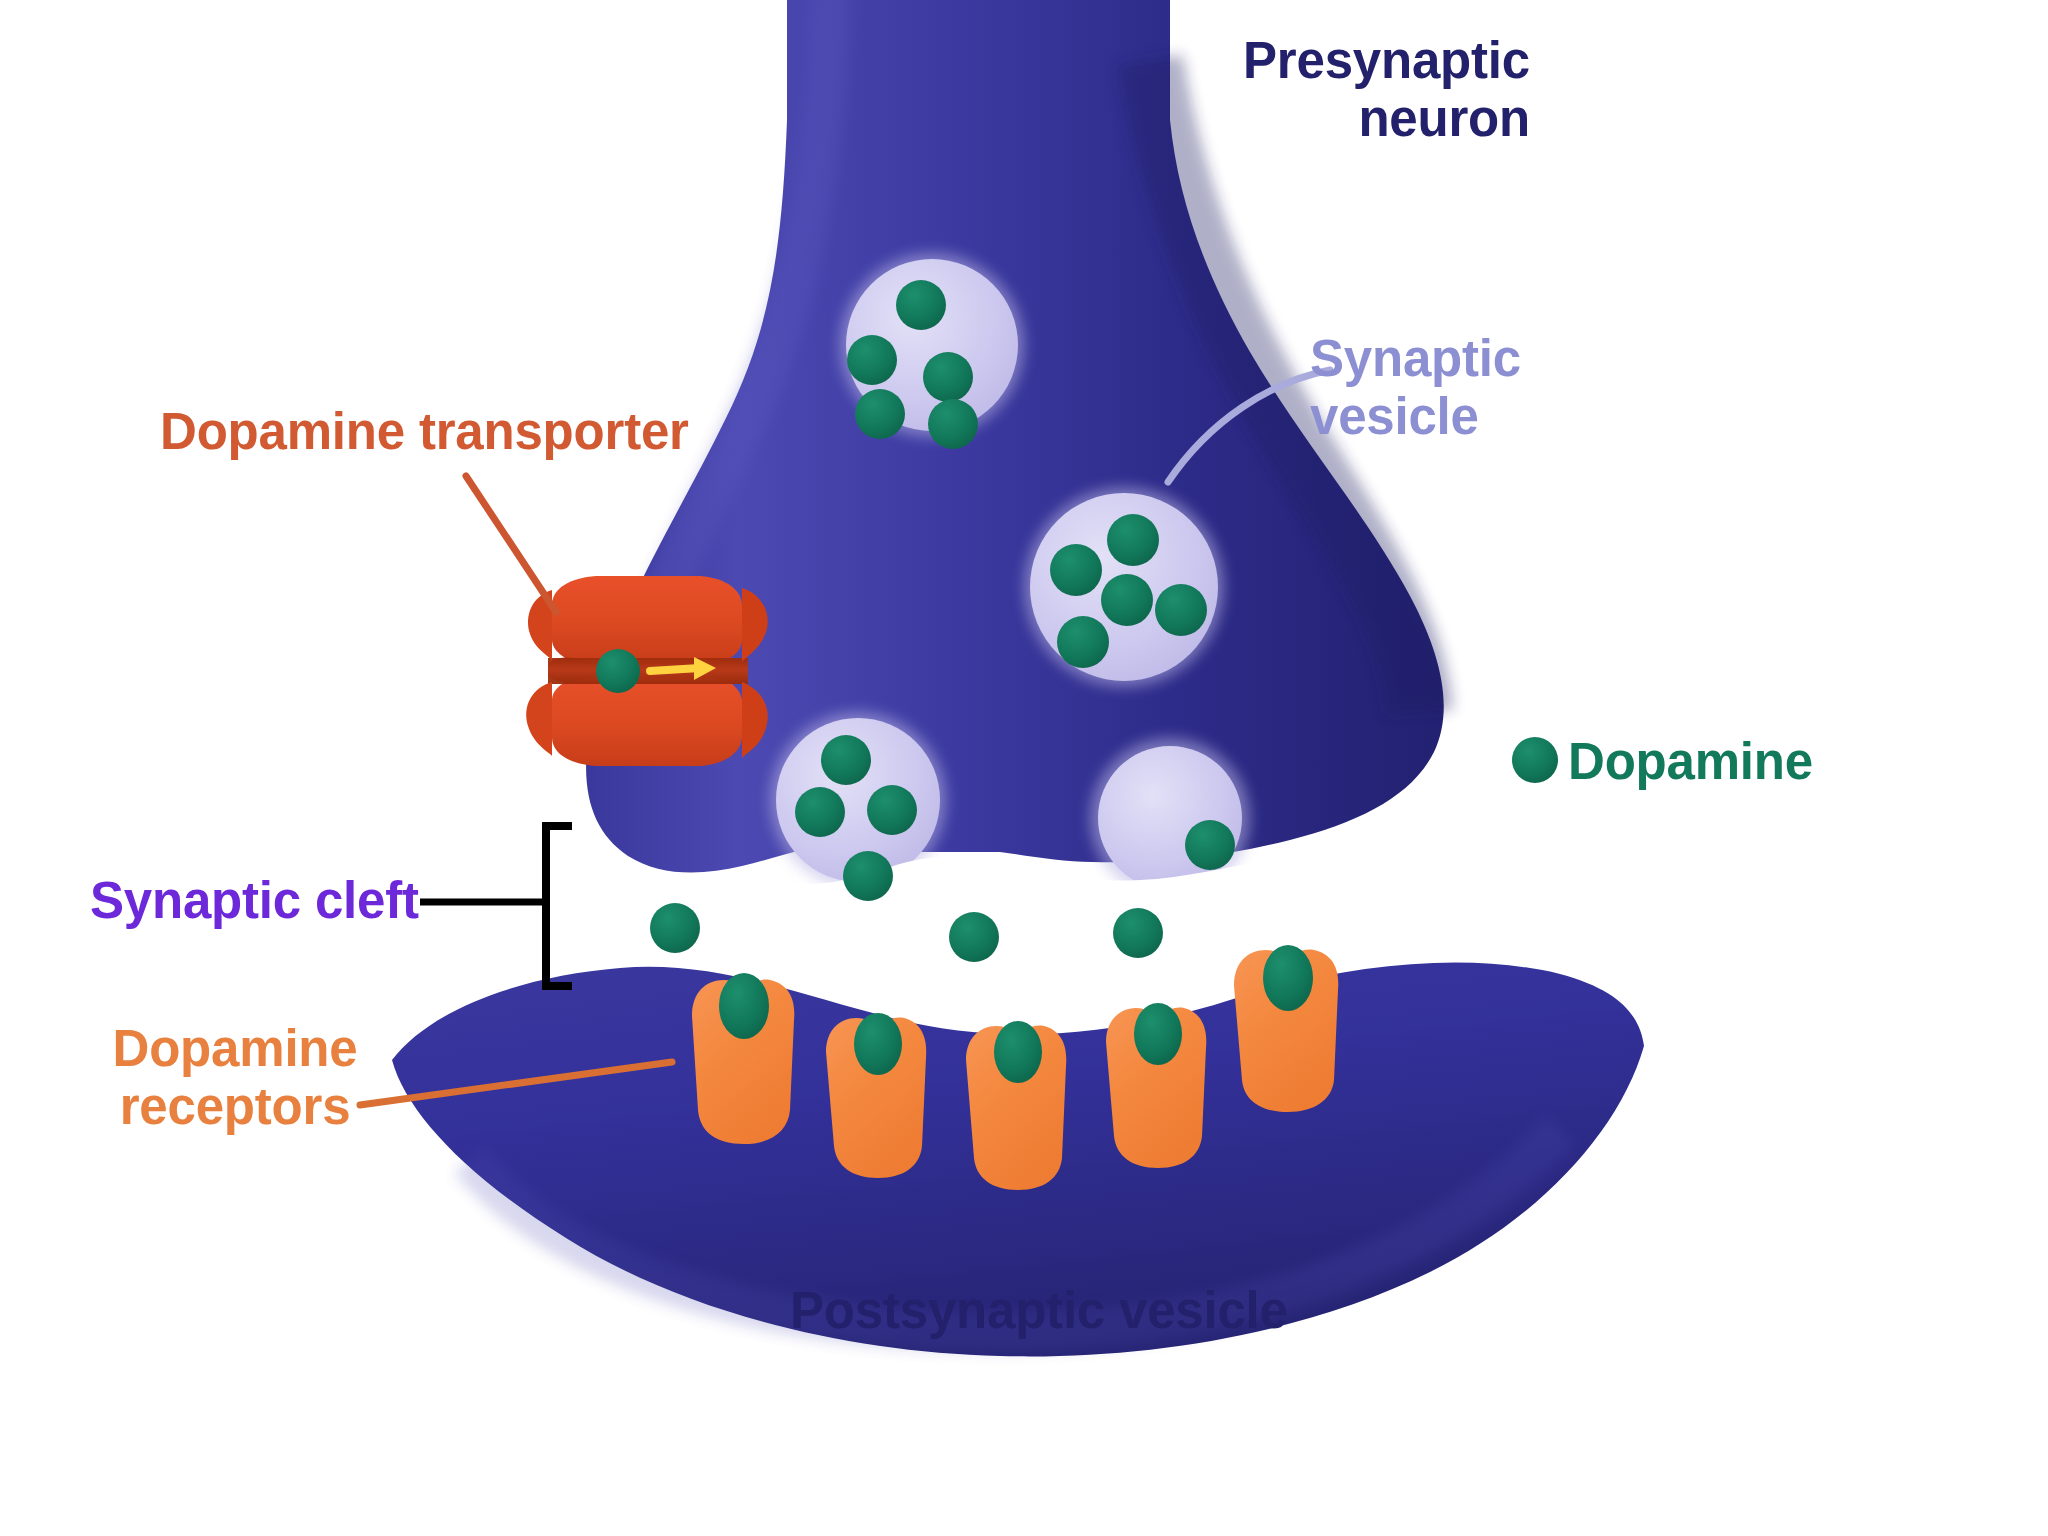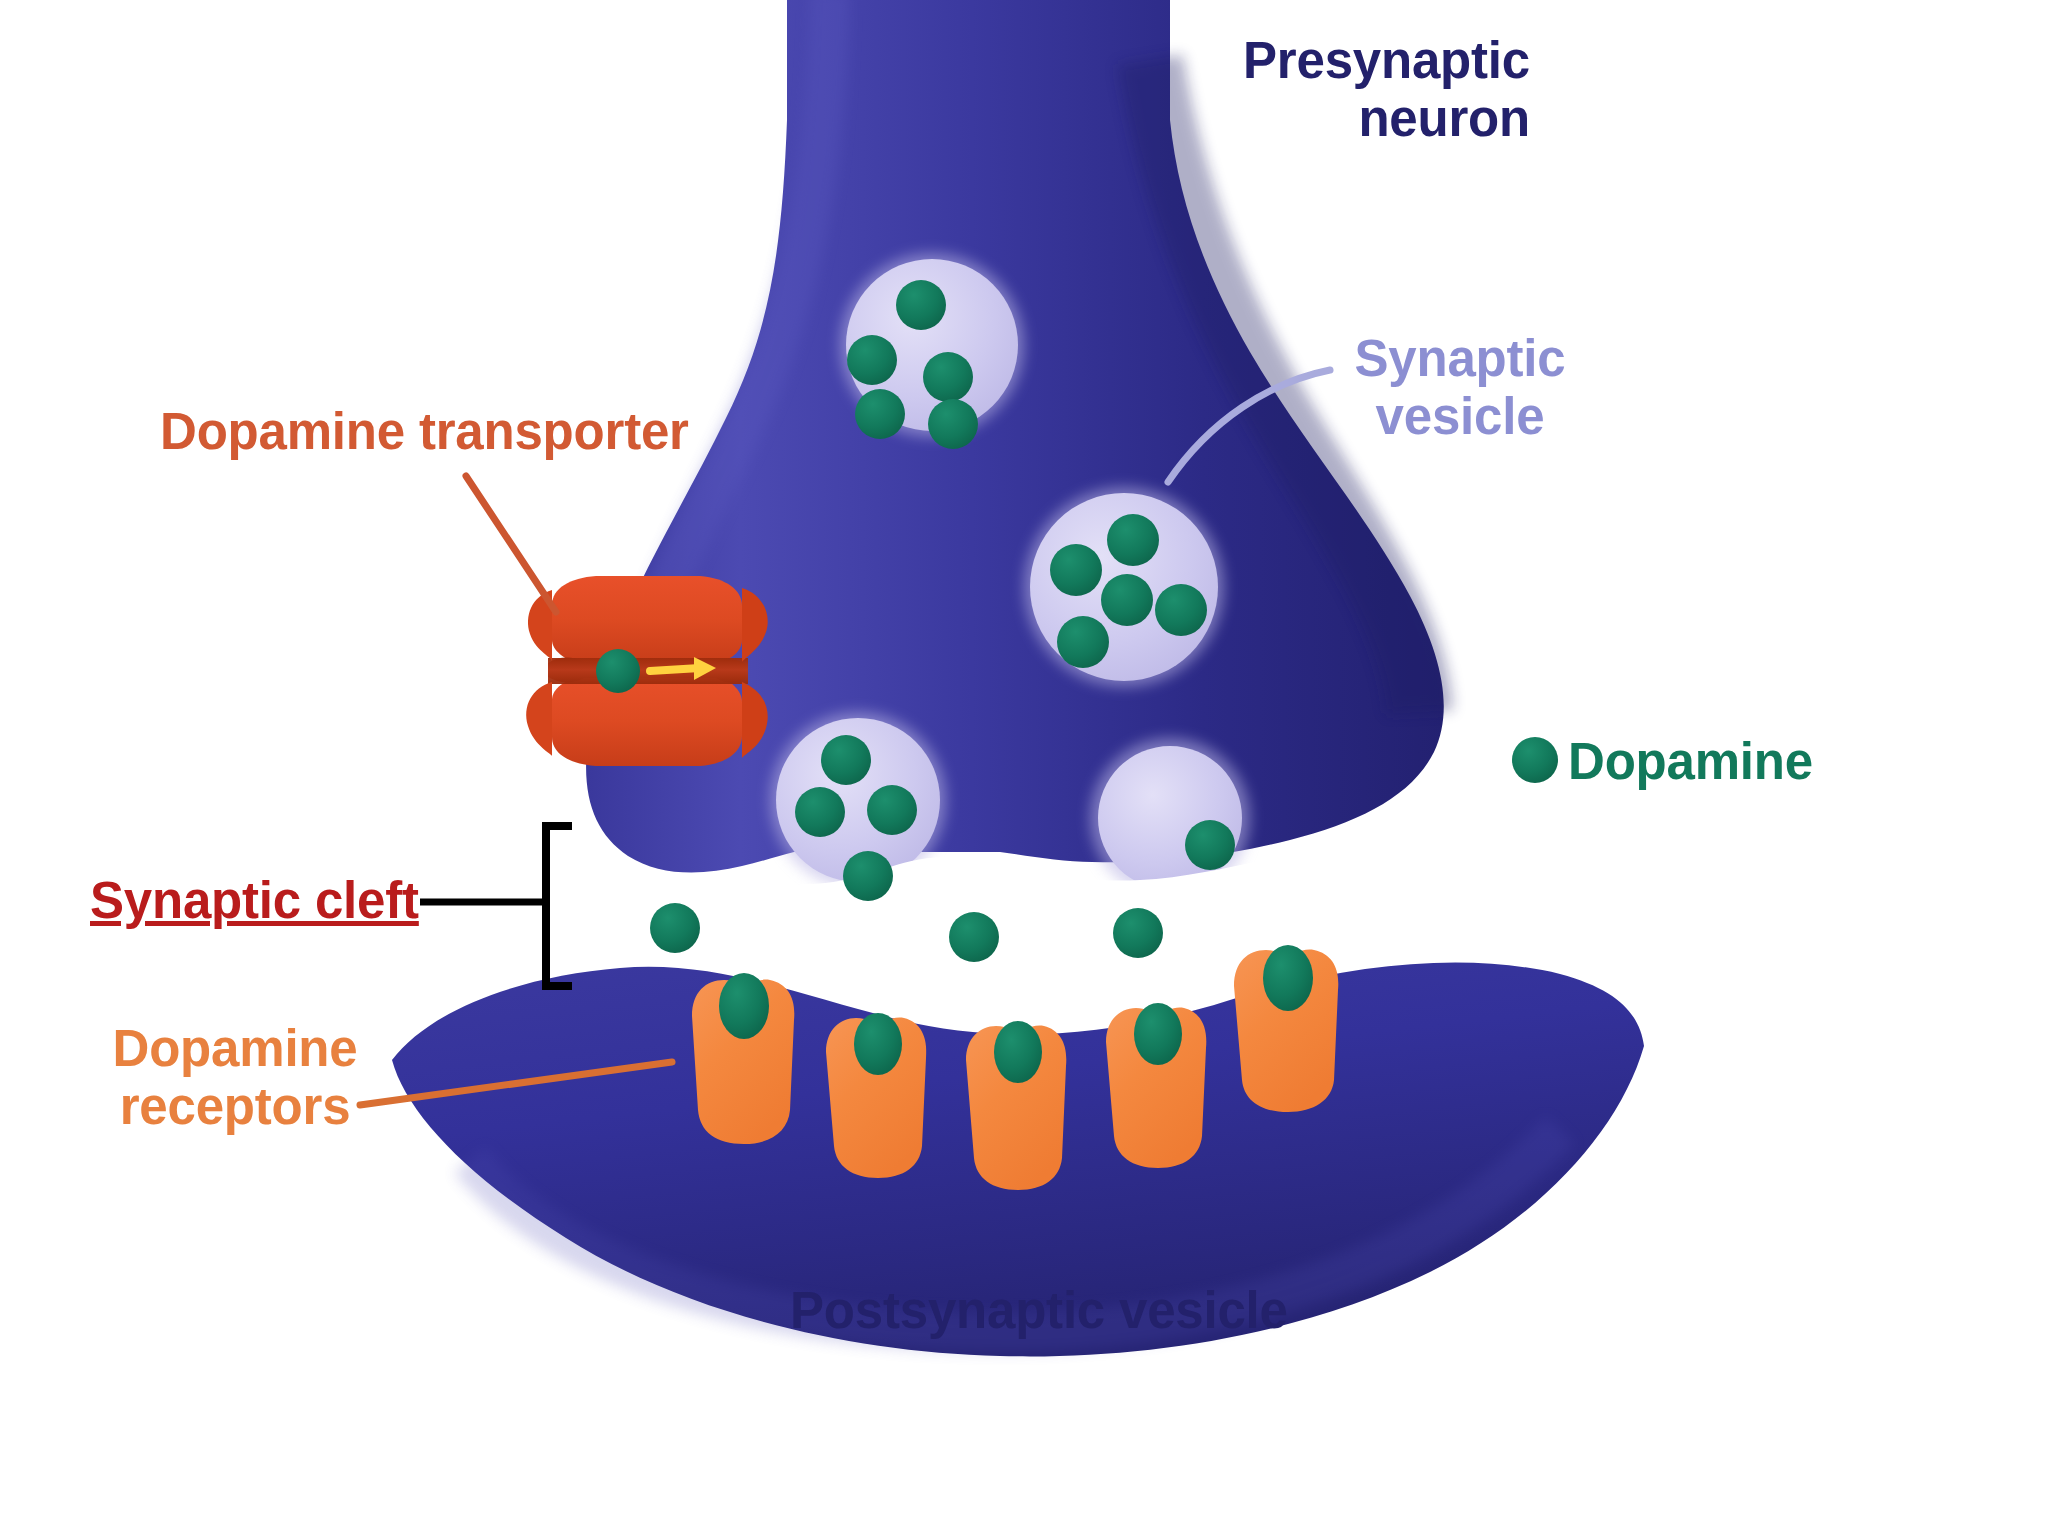--- a/index.html
+++ b/index.html
@@ -36,42 +36,40 @@
     top: 32px;
     width: 380px;
     text-align: right;
     font-size: 51px;
     color: #23216b;
   }
   #label-vesicle {
     left: 1310px;
     top: 330px;
     width: 300px;
-    text-align: center;
     font-size: 51px;
     color: #8c8fd2;
   }
   #label-transporter {
     left: 160px;
     top: 403px;
     font-size: 51px;
     color: #d25a33;
   }
   #label-dopamine-legend {
     left: 1568px;
     top: 733px;
     font-size: 51px;
     color: #12795b;
   }
   #label-cleft {
     left: 90px;
     top: 872px;
     font-size: 51px;
-    color: #b91c1c;
-    text-decoration: underline;
+    color: #6d28d9;
   }
   #label-receptors {
     left: 110px;
     top: 1020px;
     width: 250px;
     text-align: center;
     font-size: 51px;
     color: #e8813f;
   }
   #label-postsynaptic {

